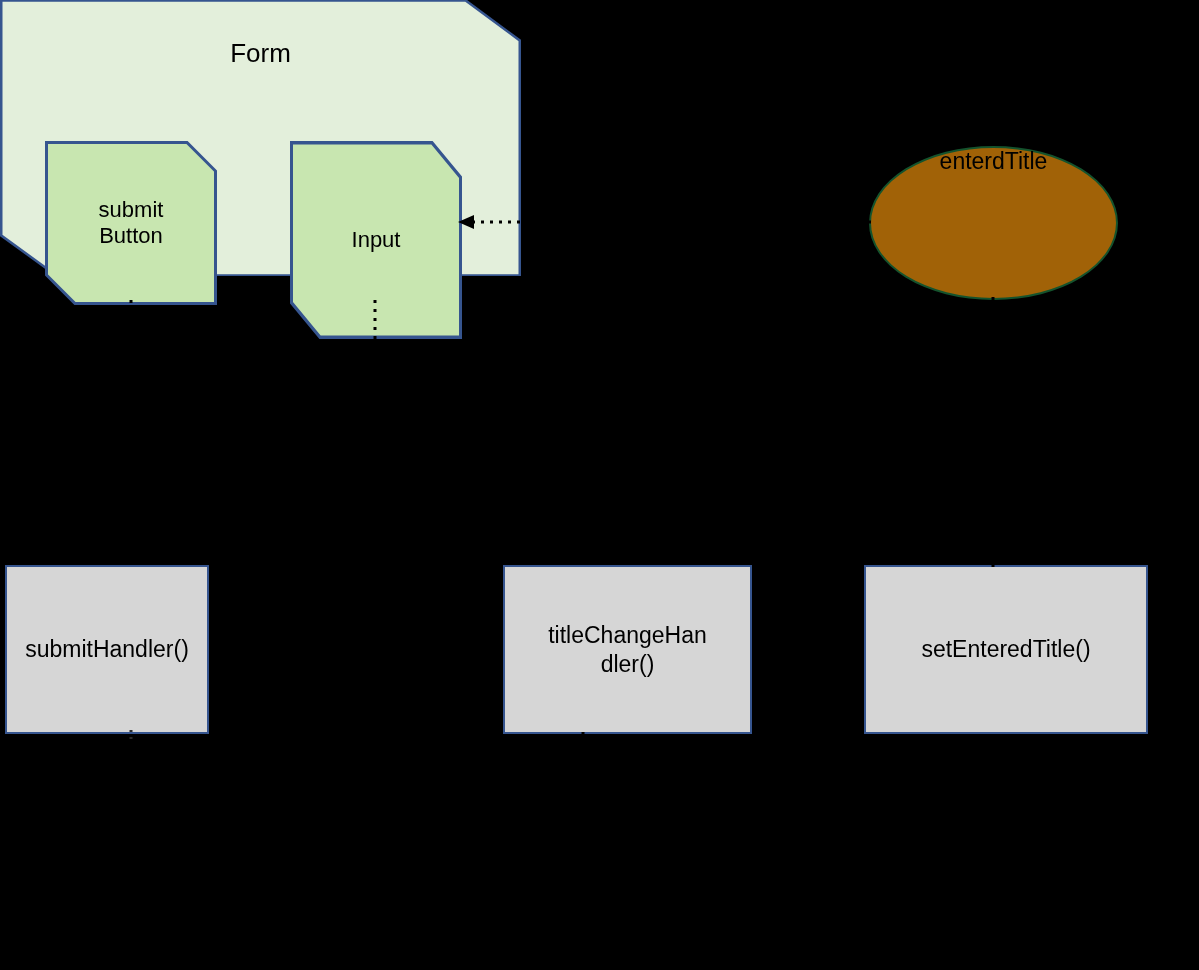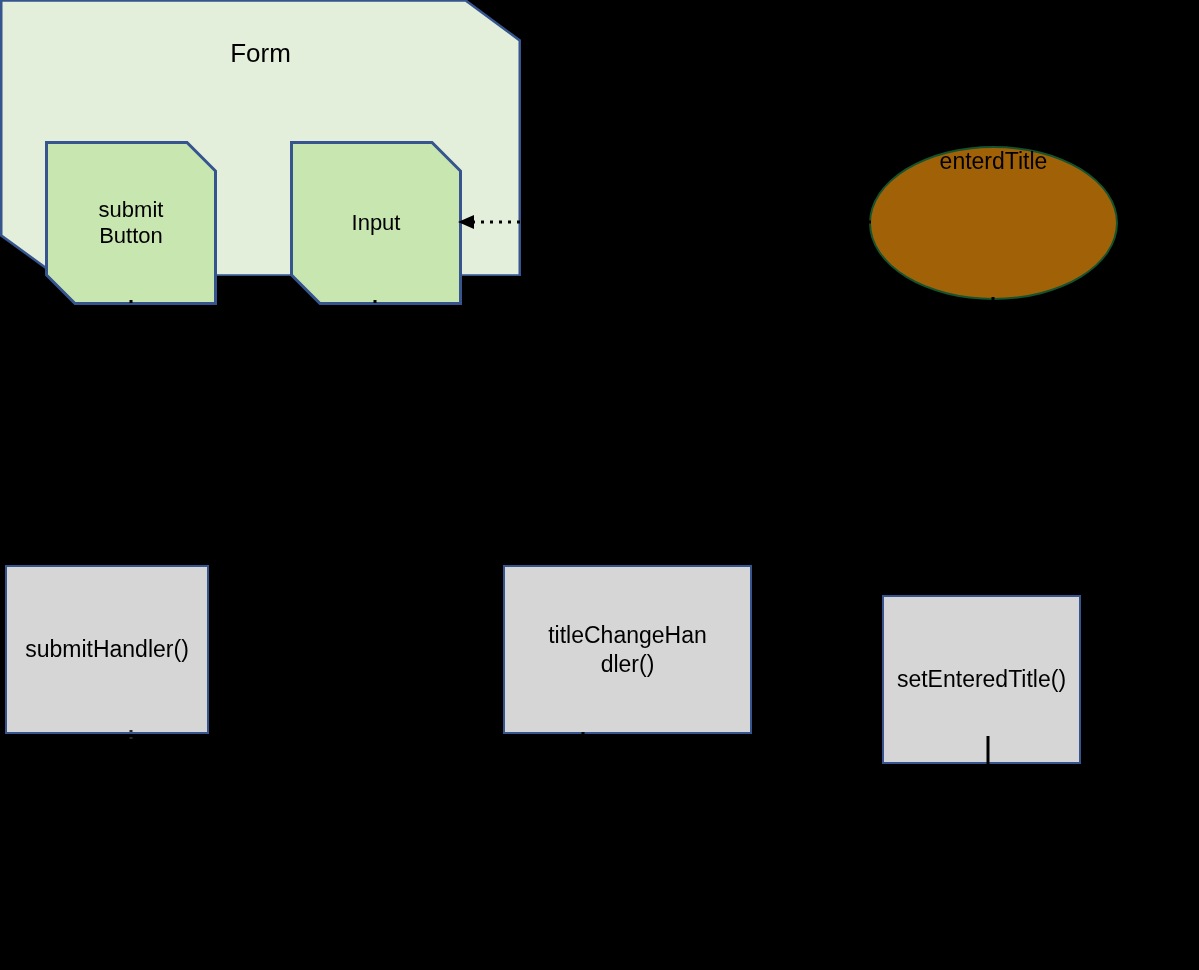--- a/index.html
+++ b/index.html
@@ -58,21 +58,21 @@
   #submit-button-node {
     left: 45px;
     top: 141px;
     width: 172px;
     height: 164px;
   }
   #input-node {
     left: 290px;
     top: 141px;
     width: 172px;
-    height: 164px;
+    height: 198px;
   }
   .inner-tag-label {
     top: 0;
     bottom: 0;
     font-size: 22px;
   }
 
   
   .ellipse-node {
     position: absolute;
@@ -103,21 +103,21 @@
     align-items: center;
     justify-content: center;
     text-align: center;
     color: #000;
     font-size: 23px;
     line-height: 1.25;
     padding: 0 10px;
   }
   #submit-handler-node  { left: 5px;   top: 565px; width: 204px; height: 169px; }
   #title-change-handler-node { left: 459px; top: 565px; width: 249px; height: 169px; margin-left: 44px; }
-  #set-entered-title-node    { left: 864px; top: 595px; width: 199px; height: 169px; margin-left: 18px; }
+  #set-entered-title-node    { left: 864px; top: 565px; width: 284px; height: 169px; }
 
   
   .conn {
     position: absolute;
     pointer-events: none;
   }
   .conn line, .conn path, .conn polyline {
     fill: none;
   }
 

